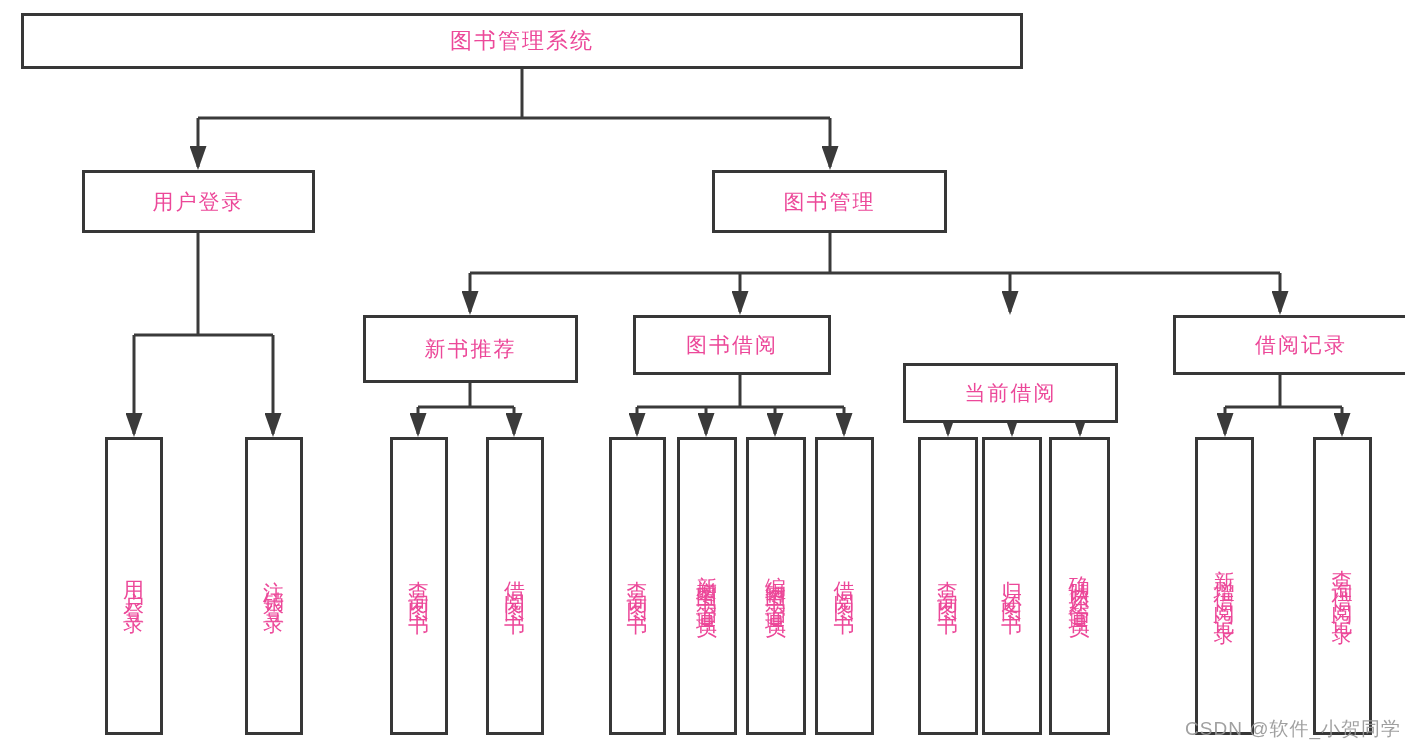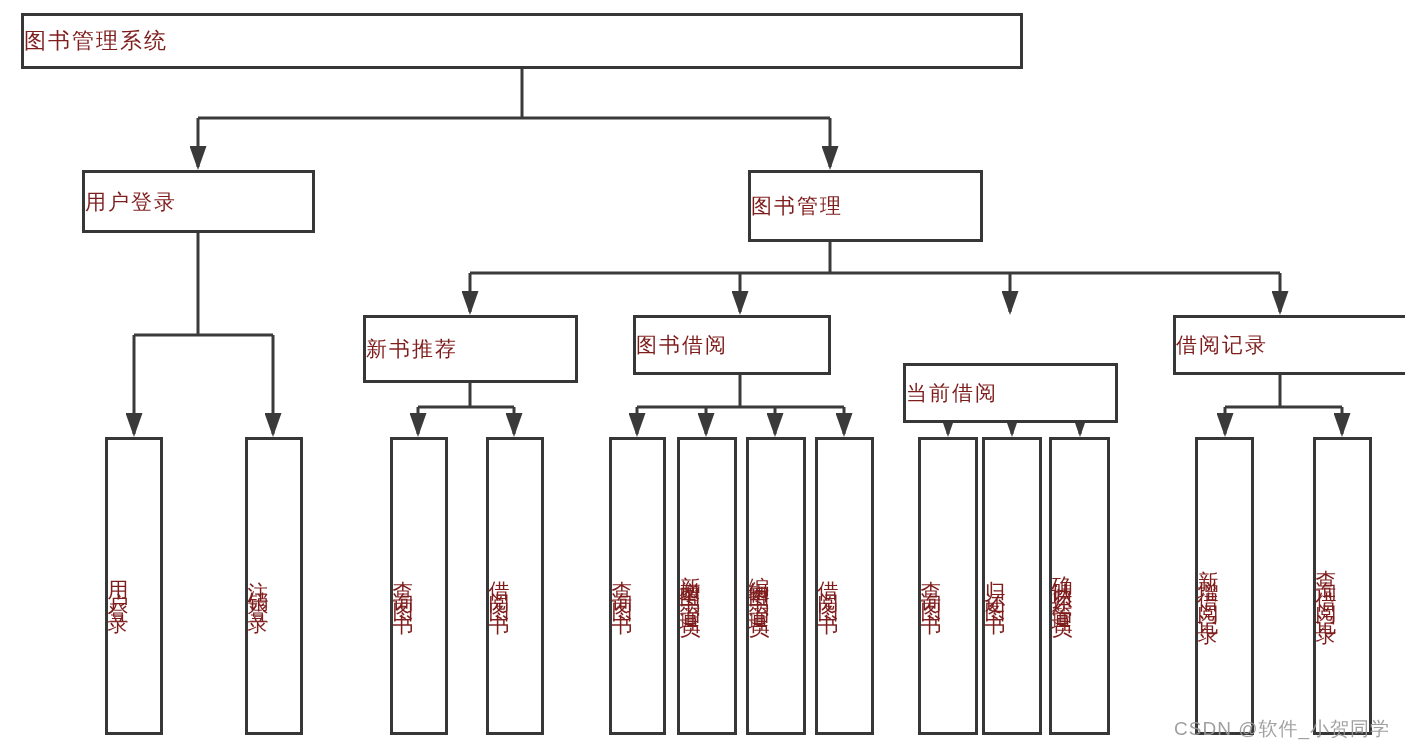--- a/index.html
+++ b/index.html
@@ -3,55 +3,55 @@
 <meta charset="utf-8">
 <style>
   html,body{margin:0;padding:0;}
   body{
     width:1405px;height:747px;position:relative;background:#ffffff;
     font-family:"Liberation Sans","DejaVu Sans",sans-serif;overflow:hidden;
   }
   #connectors{position:absolute;left:0;top:0;width:1405px;height:747px;}
   .box{
     position:absolute;box-sizing:border-box;background:#ffffff;
-    border:3px solid #373737;display:flex;align-items:center;justify-content:flex-start;
-    color:#7f1d1d;font-size:21px;letter-spacing:2px;z-index:2;
+    border:3px solid #373737;display:flex;align-items:center;justify-content:center;
+    color:#ec4899;font-size:21px;letter-spacing:2px;z-index:2;
   }
   .leaf{top:437px;height:298px;}
   .v-text{
     writing-mode:vertical-rl;text-orientation:mixed;
     letter-spacing:11px;line-height:1;white-space:nowrap;
   }
   .v-text.tight{letter-spacing:6px;}
   
   #root{left:21px;top:13px;width:1002px;height:56px;font-size:22px;}
   
   #login{left:82px;top:170px;width:233px;height:63px;}
-  #mgmt{left:712px;top:170px;width:235px;height:72px;margin-left:36px;}
+  #mgmt{left:712px;top:170px;width:235px;height:63px;}
   
   #newbook{left:363px;top:315px;width:215px;height:68px;}
   #borrow{left:633px;top:315px;width:198px;height:60px;}
   #current{left:903px;top:315px;width:215px;height:60px;margin-top:48px;}
   #record{left:1173px;top:315px;width:256px;height:60px;}
   
   #a1{left:105px;width:58px;}
   #a2{left:245px;width:58px;}
   #b1{left:390px;width:58px;}
   #b2{left:486px;width:58px;}
   #c1{left:609px;width:57px;}
   #c2{left:677px;width:60px;}
   #c3{left:746px;width:60px;}
   #c4{left:815px;width:59px;}
   #d1{left:918px;width:60px;}
   #d2{left:982px;width:60px;}
   #d3{left:1049px;width:61px;}
   #e1{left:1195px;width:59px;}
   #e2{left:1313px;width:59px;}
   #watermark{
-    position:absolute;right:15px;top:716px;z-index:3;
+    position:absolute;right:4px;top:716px;z-index:3;
     color:rgba(152,152,152,0.92);font-size:19px;letter-spacing:1px;
   }
 </style>
 </head>
 <body>
 
 <svg id="connectors" viewBox="0 0 1405 747" xmlns="http://www.w3.org/2000/svg">
   <defs>
     <marker id="arw" viewBox="0 0 24 17" refX="21" refY="8.5" markerWidth="24" markerHeight="17" markerUnits="userSpaceOnUse" orient="auto">
       <path d="M0,0 L24,8.5 L0,17 Z" fill="#3a3a3a"></path>

